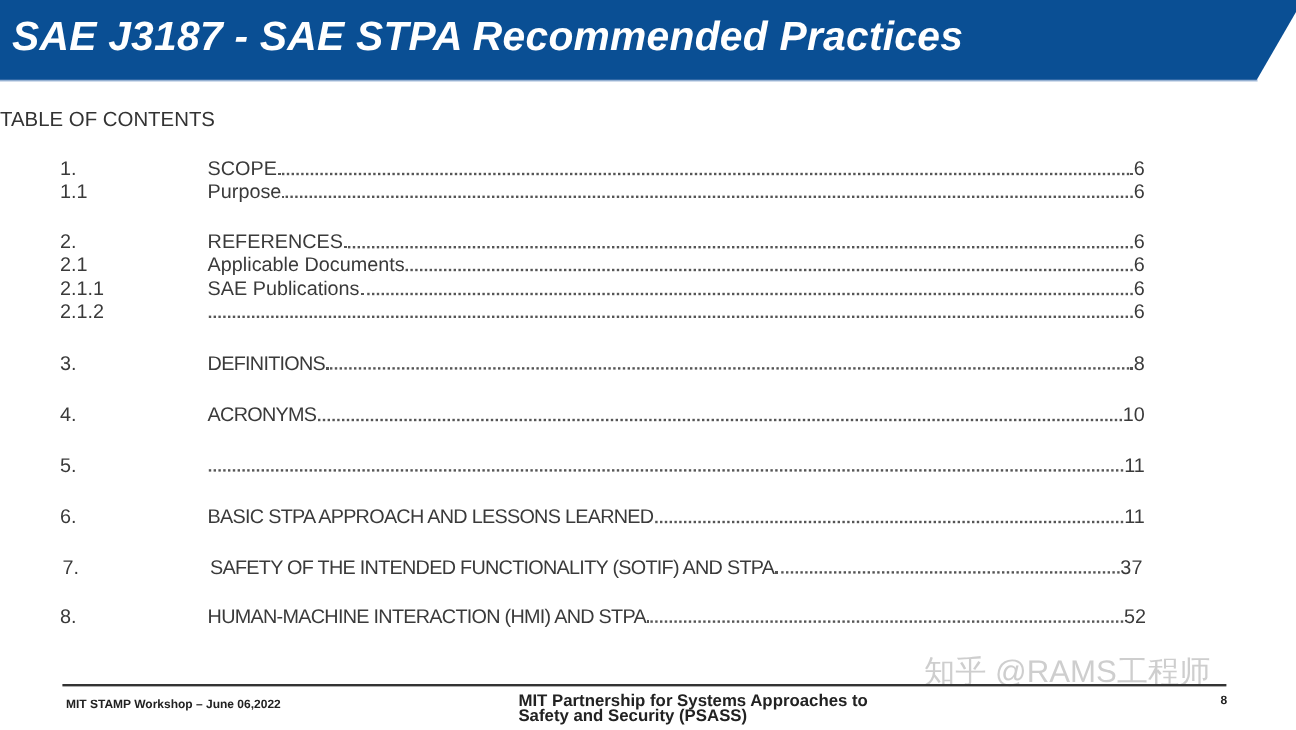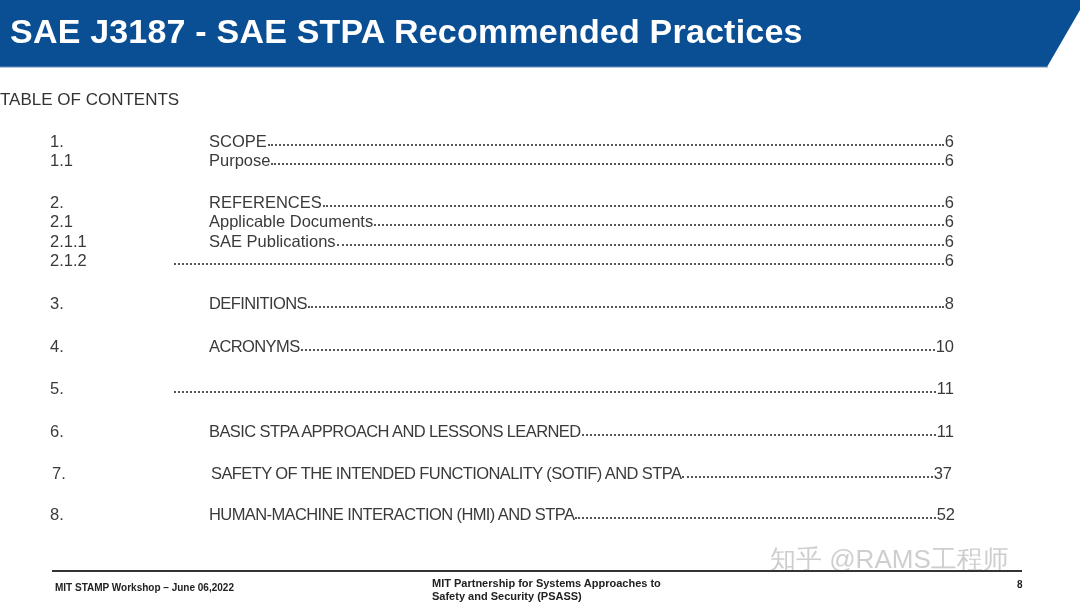--- a/index.html
+++ b/index.html
@@ -11,49 +11,50 @@
     background:#0a4f94;
     clip-path: polygon(0 0, 1080px 0, 1080px 10px, 1047px 67px, 0 67px);
   }
   .banner-shadow {
     position:absolute; left:0; top:66px; width:1048px; height:2px; background:#6b8fbf; opacity:.5;
   }
   .banner-title {
     position:absolute; left:10px; top:12px; color:#ffffff;
     font-family:"Liberation Sans", sans-serif; font-weight:bold; font-size:34px; letter-spacing:0.2px;
     white-space:nowrap;
+    font-style:italic;
   }
 
   .toc-heading {
     position:absolute; left:0; width:1016px; top:90px; text-align:left;
     font-size:17px; color:#333;
   }
 
   .toc { position:absolute; left:0; top:0; width:1080px; }
   .toc-row {
     position:absolute; left:50px; width:904px; height:20px; display:flex; align-items:baseline;
     font-size:16.5px; color:#3a3a3a; line-height:20px;
   }
   .toc-row .num { width:123px; flex:0 0 123px; }
-  .toc-row .title { white-space:nowrap;margin-left:36px; }
+  .toc-row .title { white-space:nowrap; }
   .toc-row .dots {
     flex:1 1 auto; margin:0 1px; border-bottom:2px dotted #555; height:1px; align-self:flex-end; margin-bottom:5px;
   }
   .toc-row .page { white-space:nowrap; }
   .toc-row.cond { font-family:"Liberation Sans Narrow", "Liberation Sans", sans-serif; }
   .toc-row.cond .title { letter-spacing:-0.6px;text-align:right; }
 
   .footer-line {
     position:absolute; left:52px; top:570px; width:970px; height:2px; background:#333;
   }
   .footer-left {
     position:absolute; left:55px; top:582px; font-size:10px; font-weight:bold; color:#222;
   }
   .footer-center {
-    position:absolute; left:432px; top:577px; font-size:11px; font-weight:bold; color:#222; line-height:13px;
+    position:absolute; left:432px; top:577px; font-size:14px; font-weight:bold; color:#222; line-height:13px;
   }
   .footer-page {
     position:absolute; left:1017px; top:579px; font-size:10px; font-weight:bold; color:#222;
   }
   .watermark {
     position:absolute; left:770px; top:524px; font-size:26px; color:rgba(190,190,190,0.75);
     white-space:nowrap; letter-spacing:0px;margin-top:18px;
   }
 </style>
 </head>

